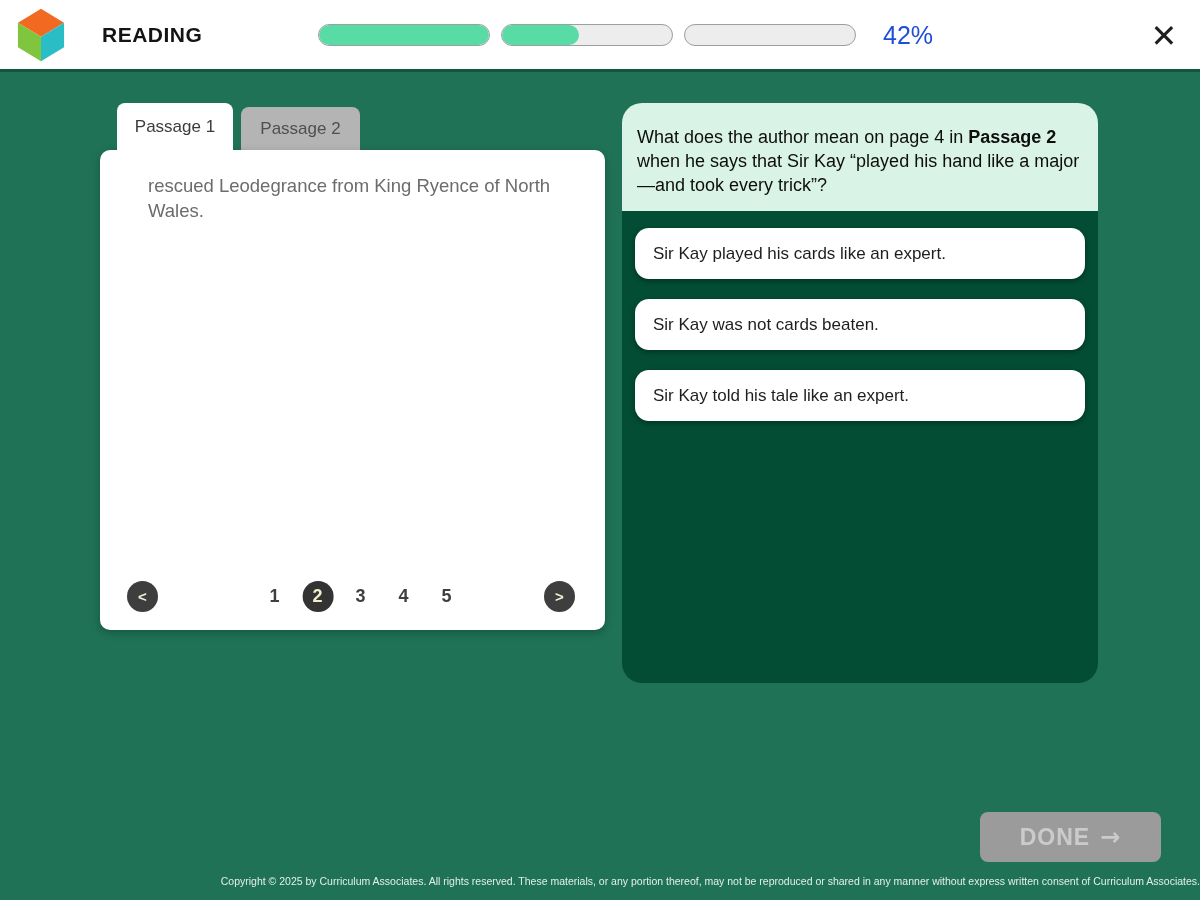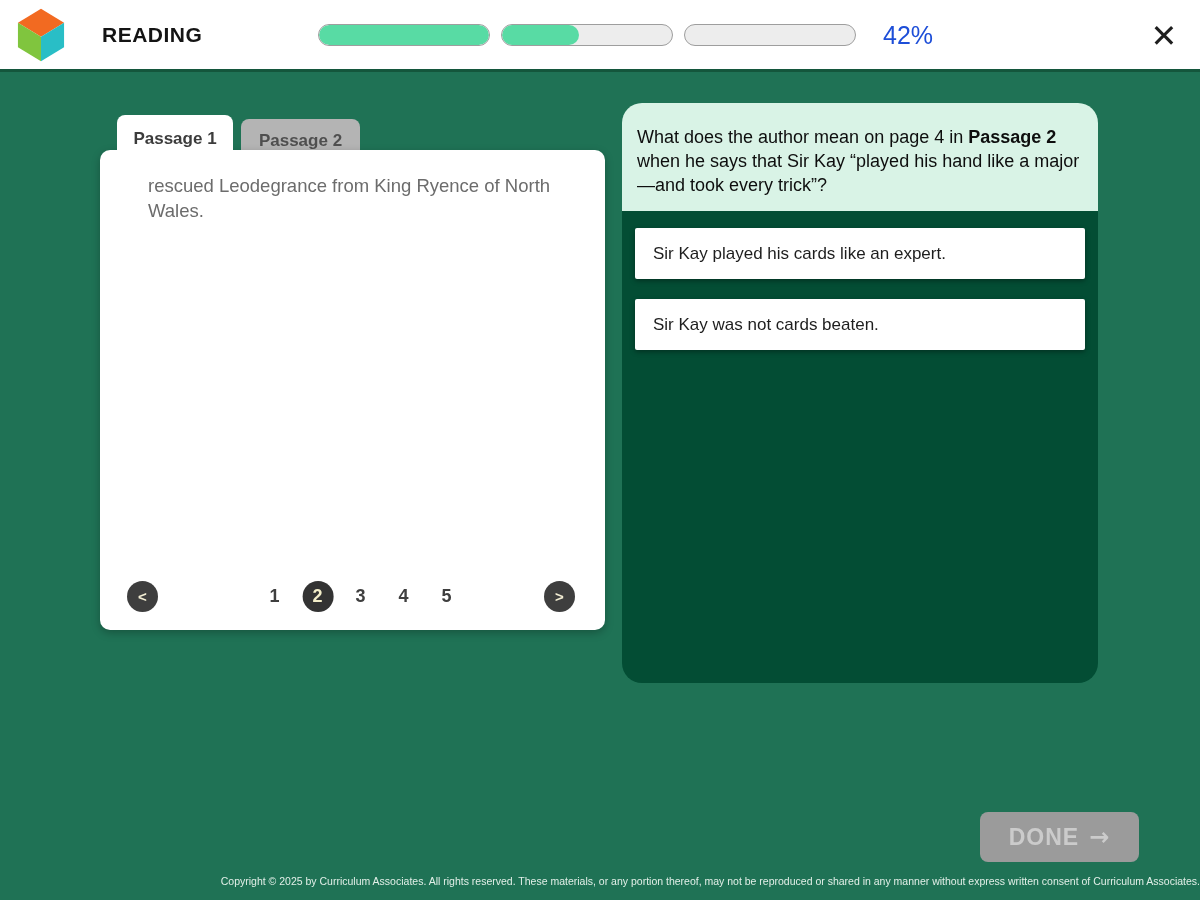--- a/index.html
+++ b/index.html
@@ -32,21 +32,21 @@
   .close-btn {
     position:absolute; left:1142px; top:14px; width:44px; height:44px;
     display:flex; align-items:center; justify-content:center;
     font-size:32px; font-weight:bold; color:#1E1E1E; cursor:pointer;
     font-family:"DejaVu Sans", sans-serif;
   }
 
   
   .tab {
     position:absolute; display:flex; align-items:center; justify-content:center;
-    font-weight:bold; font-size:17px; cursor:pointer;margin-top:12px;
+    font-weight:normal; font-size:17px; cursor:pointer;
   }
   .tab-active {
     left:117px; top:103px; width:116px; height:47px;
     background:#ffffff; color:#3C3C3C; border-radius:8px 8px 0 0; z-index:2;
   }
   .tab-inactive {
     left:241px; top:107px; width:119px; height:43px;
     background:#B4B4B4; color:#4F4F4F; border-radius:8px 8px 0 0;
   }
   .passage-card {
@@ -87,30 +87,30 @@
     background:#D9F3E6; border-radius:20px 20px 0 0;
     padding:22px 16px 14px 15px;
     font-size:18px; line-height:24px; color:#0E0E0E;
   }
   .question-header b { font-weight:bold; }
   .question-body {
     flex:1; background:#034D34; border-radius:0 0 20px 20px;
     padding:17px 13px 0 13px;
   }
   .option {
-    background:#ffffff; border-radius:2px; height:51px;
+    background:#ffffff; border-radius:14px; height:51px;
     display:flex; align-items:center; padding:0 18px;
     font-size:17px; color:#1E1E1E; cursor:pointer;
     box-shadow:0 2px 5px rgba(0,0,0,0.35);
   }
   .option + .option { margin-top:20px; }
 
   
   .done-btn {
-    position:absolute; left:980px; top:812px; width:159px; height:50px;
+    position:absolute; left:980px; top:812px; width:181px; height:50px;
     background:#9B9B9B; border-radius:8px;
     display:flex; align-items:center; justify-content:center; gap:10px;
     color:#CBCBCB; font-size:23px; font-weight:bold; letter-spacing:1px;
     cursor:default;
   }
   .done-arrow { font-size:24px; font-weight:bold; font-family:"DejaVu Sans", sans-serif; }
   .copyright {
     position:absolute; top:875px; left:0; width:100%;
     text-align:right; color:#E2EFE8; font-size:10.5px;
   }
@@ -163,20 +163,21 @@
   </div>
 </div>
 
 <div class="question-panel">
   <div class="question-header">
     <span>What does the author mean on page 4 in </span><b>Passage 2</b><span> when he says that Sir Kay “played his hand like a major—and took every trick”?</span>
   </div>
   <div class="question-body">
     <div class="option">Sir Kay played his cards like an expert.</div>
     <div class="option">Sir Kay was not cards beaten.</div>
+    <div class="option">Sir Kay told his tale like an expert.</div>
   </div>
 </div>
 
 <div class="done-btn">
   <span>DONE</span>
   <span class="done-arrow">→</span>
 </div>
 
 <div class="copyright">Copyright © 2025 by Curriculum Associates. All rights reserved. These materials, or any portion thereof, may not be reproduced or shared in any manner without express written consent of Curriculum Associates.</div>
 

